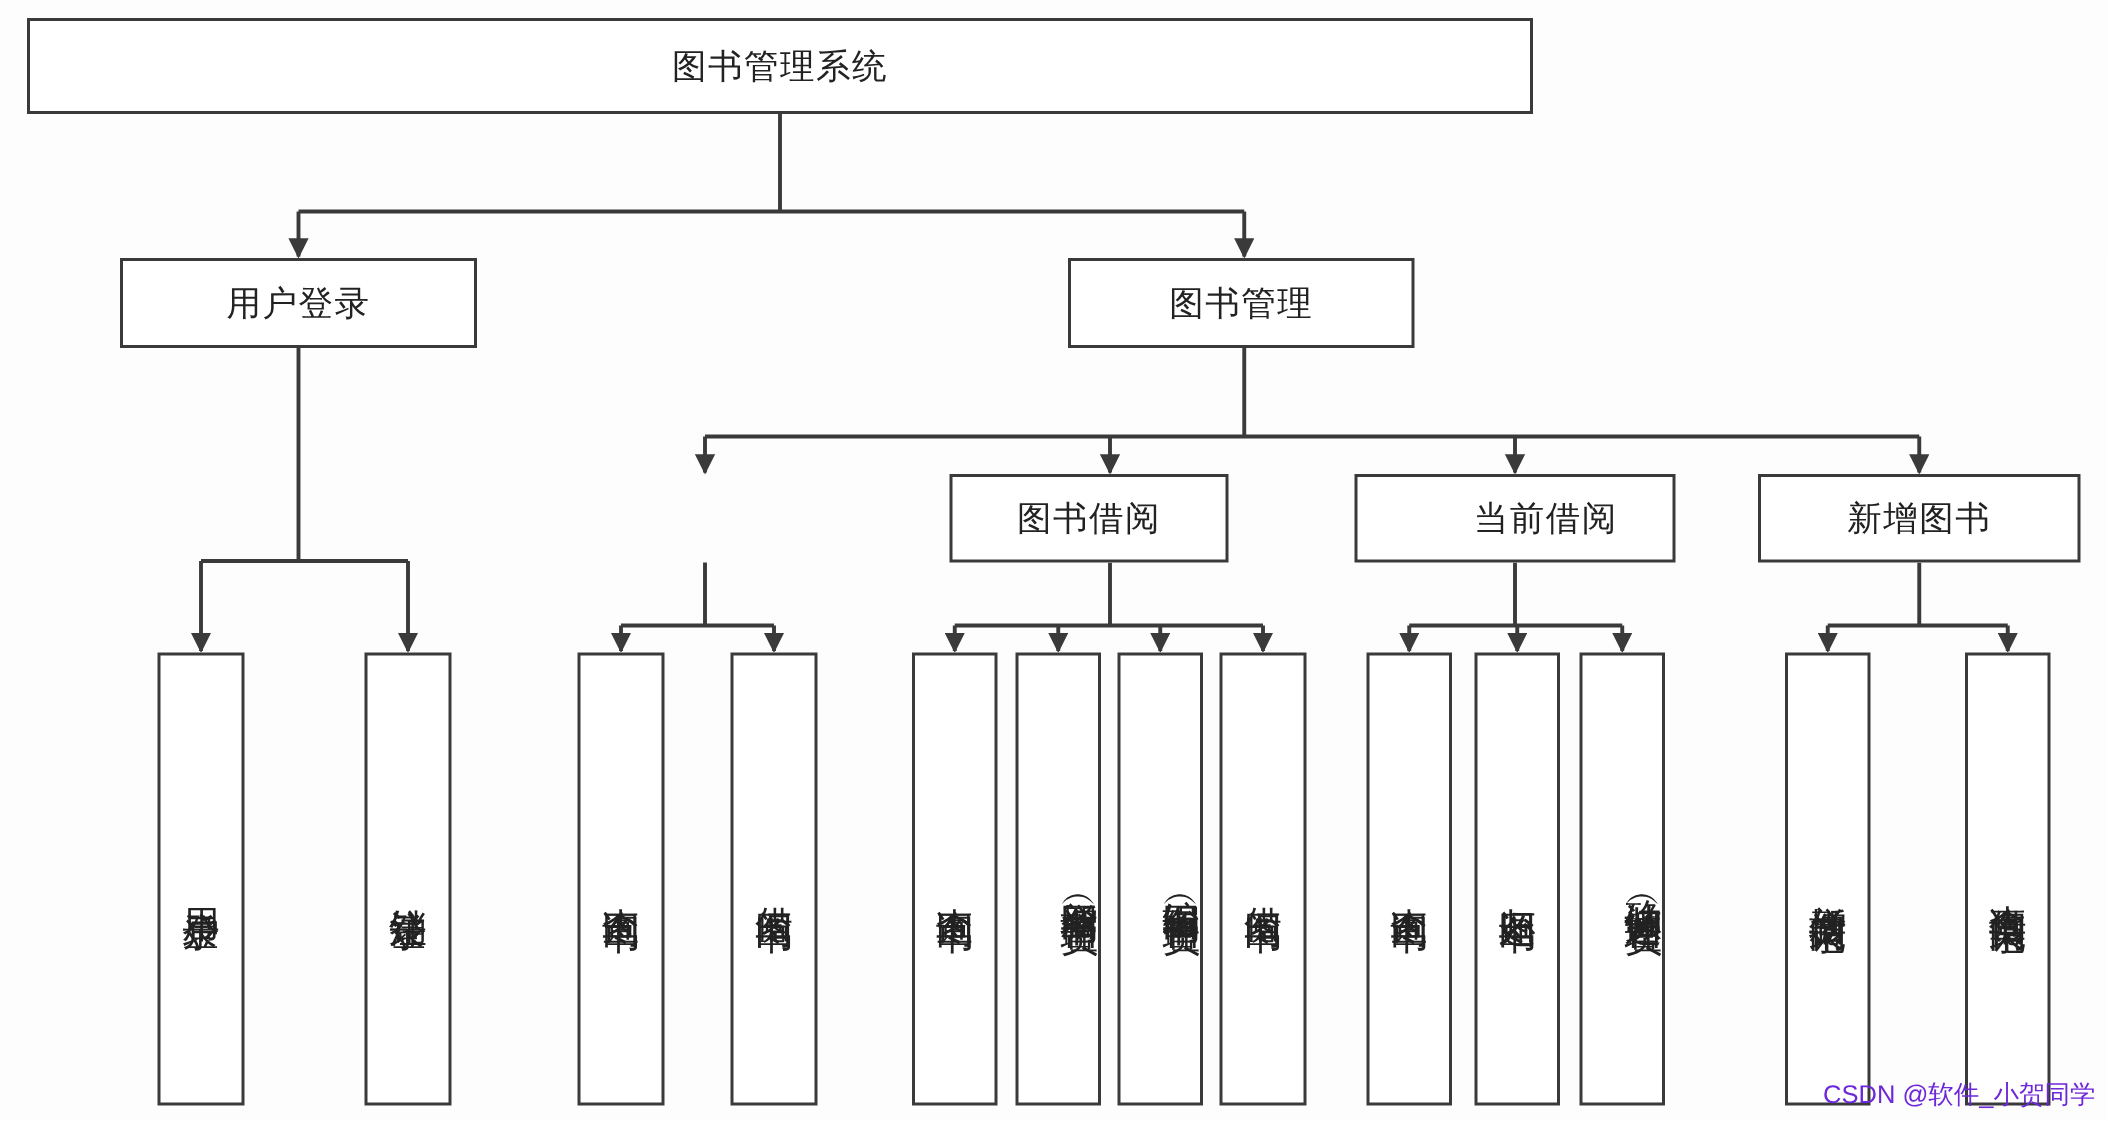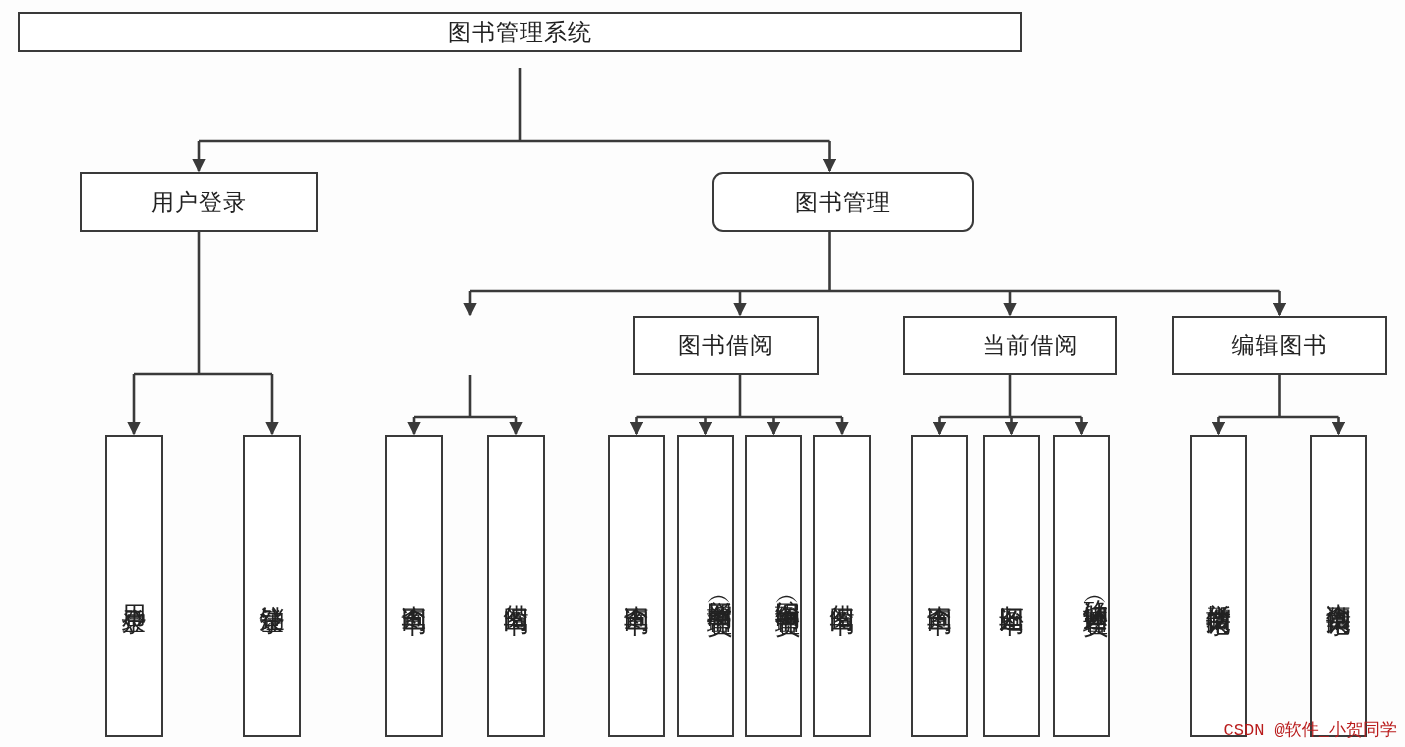--- a/index.html
+++ b/index.html
@@ -49,22 +49,22 @@
     line-height: 1.0;
   }
   .node.vert.mid {
     align-items: center;
   }
   #watermark {
     position: absolute;
     right: 8px;
     bottom: 6px;
     font-size: 17px;
-    color: #b91c1c;
-    font-family: Liberation Mono, monospace;
+    color: #6d28d9;
+    font-family: Liberation Sans, sans-serif;
     white-space: nowrap;
   }
 </style>
 </head>
 <body>
 
 <div id="canvas">
 
   <svg id="edge-layer" viewBox="0 0 1405 747" width="1405" height="747">
     <defs>
@@ -102,28 +102,28 @@
         <path d="M 939.5 417 L 939.5 434" marker-end="url(#arrow)"></path>
         <path d="M 1011.5 417 L 1011.5 434" marker-end="url(#arrow)"></path>
         <path d="M 1081.5 417 L 1081.5 434" marker-end="url(#arrow)"></path>
         <path d="M 1279.5 375 L 1279.5 417"></path>
         <path d="M 1218.5 417 L 1338.5 417"></path>
         <path d="M 1218.5 417 L 1218.5 434" marker-end="url(#arrow)"></path>
         <path d="M 1338.5 417 L 1338.5 434" marker-end="url(#arrow)"></path>
       </g>
   </svg>
 
-  <div class="node horiz" style="left: 18px; top: 12px; width: 1004px; height: 40px; font-family: Liberation Serif, serif;">图书管理系统</div>
+  <div class="node horiz" style="left: 18px; top: 12px; width: 1004px; height: 64px; font-family: Liberation Serif, serif;">图书管理系统</div>
 
   <div class="node horiz" style="left: 80px; top: 172px; width: 238px; height: 60px;">用户登录</div>
-  <div class="node horiz" style="left: 712px; top: 172px; width: 262px; height: 60px; border-radius: 11px;">图书管理</div>
+  <div class="node horiz" style="left: 712px; top: 172px; width: 231px; height: 60px;">图书管理</div>
 
   <div class="node horiz" style="left: 633px; top: 316px; width: 186px; height: 59px;">图书借阅</div>
   <div class="node horiz" style="left: 903px; top: 316px; width: 214px; height: 59px; padding-left: 41px;">当前借阅</div>
-  <div class="node horiz" style="left: 1172px; top: 316px; width: 215px; height: 59px;">编辑图书</div>
+  <div class="node horiz" style="left: 1172px; top: 316px; width: 215px; height: 59px;">新增图书</div>
 
   <div class="node vert mid" style="left: 105px; top: 435px; width: 58px; height: 302px;">用户登录</div>
   <div class="node vert mid" style="left: 243px; top: 435px; width: 58px; height: 302px;">注销登录</div>
 
   <div class="node vert mid" style="left: 385px; top: 435px; width: 58px; height: 302px;">查询图书</div>
   <div class="node vert mid" style="left: 487px; top: 435px; width: 58px; height: 302px;">借阅图书</div>
 
   <div class="node vert mid" style="left: 608px; top: 435px; width: 57px; height: 302px;">查询图书</div>
   <div class="node vert" style="left: 677px; top: 435px; width: 57px; height: 302px;">新增图书（管理员）</div>
   <div class="node vert" style="left: 745px; top: 435px; width: 57px; height: 302px;">编辑图书（管理员）</div>

